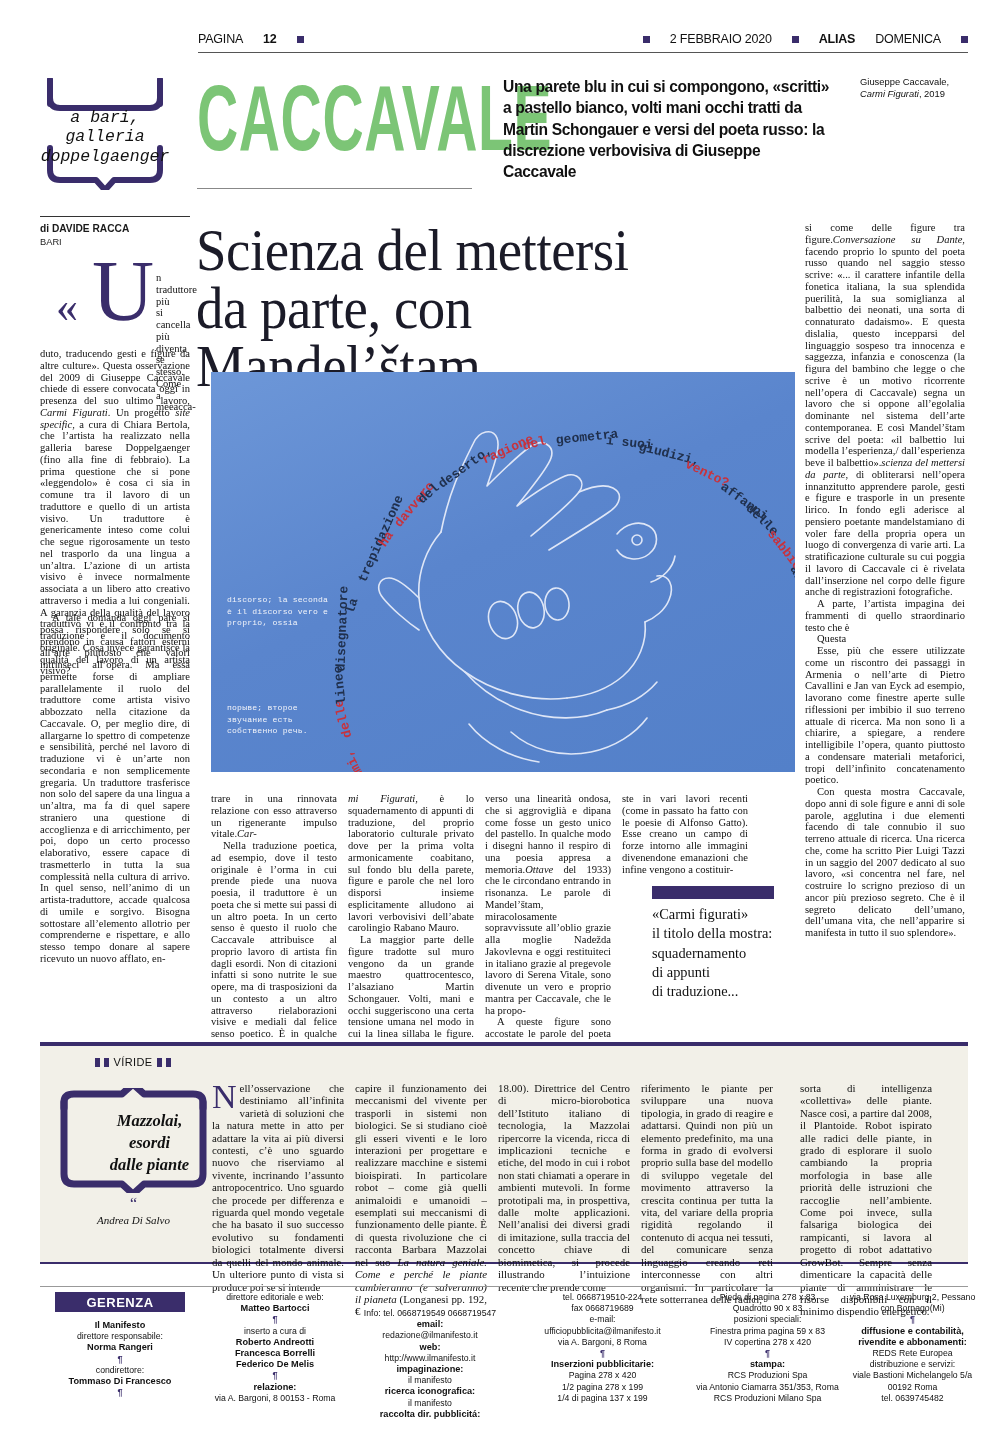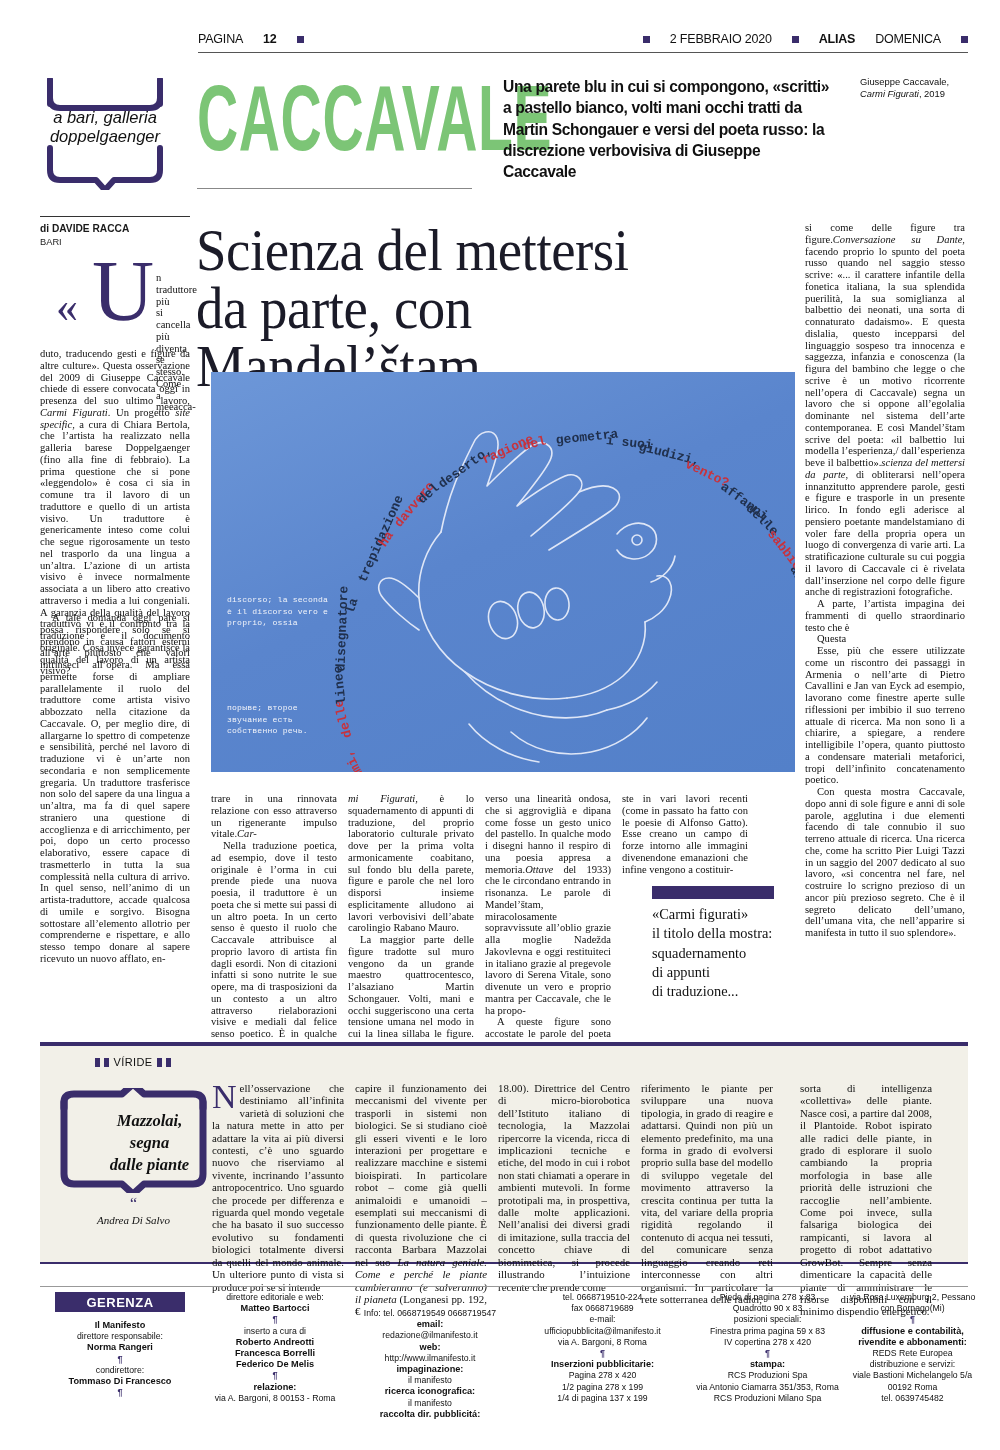--- a/index.html
+++ b/index.html
@@ -20,21 +20,21 @@
             font-family:"Liberation Sans", sans-serif; }
   .topleft, .topright { display:flex; align-items:center; gap:20px;
             font-size:12.5px; letter-spacing:-0.2px; color:#111; }
   .sq { display:inline-block; width:7px; height:7px; background:#3a2d6b; }
   .b { font-weight:bold; }
   .topbar-rule { position:absolute; left:198px; top:52px; width:770px; height:1px; background:#555; }
 
   
   .bracket { position:absolute; left:40px; top:78px; width:130px; height:112px; }
   .bracket .lbl { position:absolute; left:0; top:30px; width:130px; text-align:center;
-     font-family:Liberation Sans, sans-serif; font-style:italic; font-size:16.5px; line-height:1.18; color:#111; }
+     font-family:Liberation Mono, monospace; font-style:italic; font-size:16.5px; line-height:1.18; color:#111; }
   .bracket svg { position:absolute; left:0; top:0; }
 
   .caccavale { position:absolute; left:197px; top:72px; width:300px;
      font-family:"Liberation Sans", sans-serif; font-weight:bold;
      font-size:92px; line-height:92px; color:#7cc576;
      transform:scaleX(0.62); transform-origin:left top; letter-spacing:1px; white-space:nowrap; }
   .cacc-rule { position:absolute; left:197px; top:188px; width:275px; height:1px; background:#888; }
 
   .kicker { position:absolute; left:503px; top:76px; width:330px;
      font-family:"Liberation Sans", sans-serif; font-weight:bold; font-size:15.6px;
@@ -324,21 +324,21 @@
     <span class="sqp"></span>
   </div>
 
   <div class="vbracket">
     <svg width="155" height="105" viewBox="0 0 155 105">
       <path d="M8 20 L8 14 Q8 6 18 6 L66 6 L77 -4 L88 6 L137 6 Q147 6 147 14 L147 20" fill="none" stroke="#3a2d6b" stroke-width="7" stroke-linejoin="round" stroke-linecap="round"></path>
       <path d="M8 14 L8 86 Q8 96 18 96 L66 96 L77 106 L88 96 L137 96 Q147 96 147 86 L147 14" fill="none" stroke="#3a2d6b" stroke-width="7" stroke-linejoin="round" stroke-linecap="round"></path>
     </svg>
     <div class="vlbl">
       <div>Mazzolai,</div>
-      <div>segna</div>
+      <div>esordi</div>
       <div>dalle piante</div>
     </div>
   </div>
   <div class="vquote">“</div>
   <div class="vauthor">Andrea Di Salvo</div>
 
   <div class="vcol v1">
     <p><span class="vdrop">N</span><span>ell’osservazione che destiniamo all’infinita varietà di soluzioni che la natura mette in atto per adattare la vita ai più diversi contesti, c’è uno sguardo nuovo che riserviamo al vivente, incrinando l’assunto antropocentrico. Uno sguardo che procede per differenza e riguarda quel mondo vegetale che ha basato il suo successo evolutivo su fondamenti biologici totalmente diversi da quelli del mondo animale. Un ulteriore punto di vista si produce poi se si intende</span></p>
   </div>
   <div class="vcol v2">

